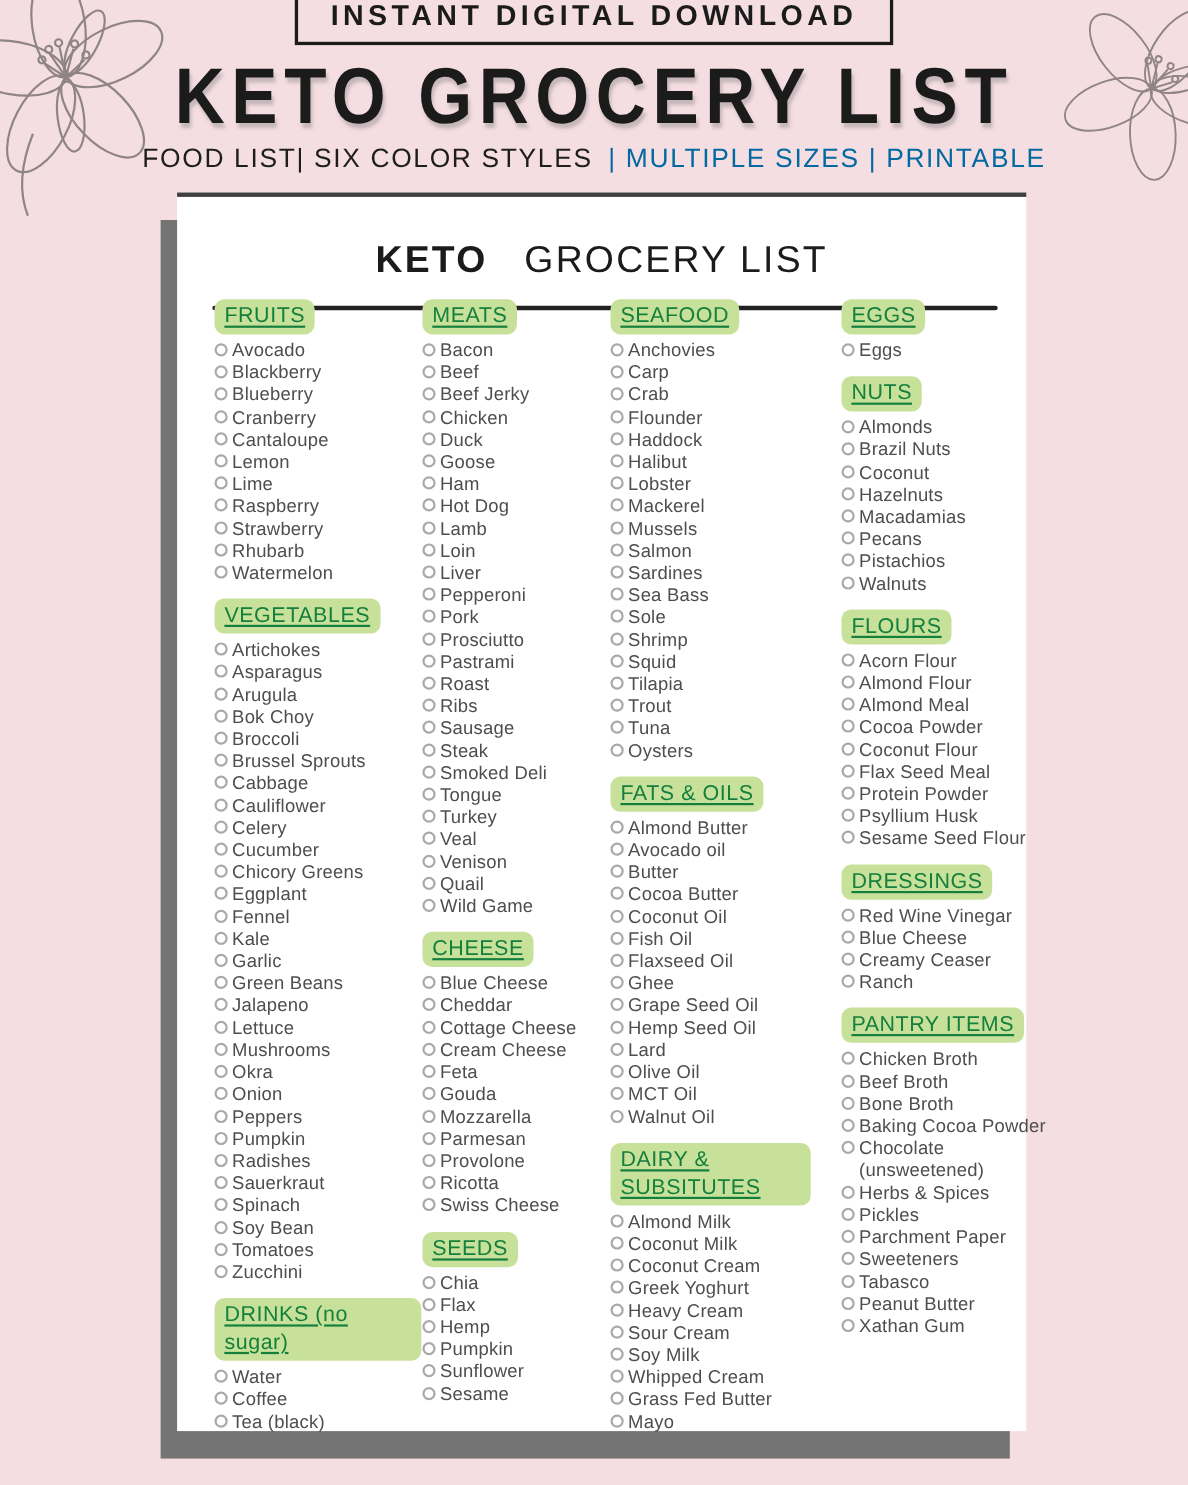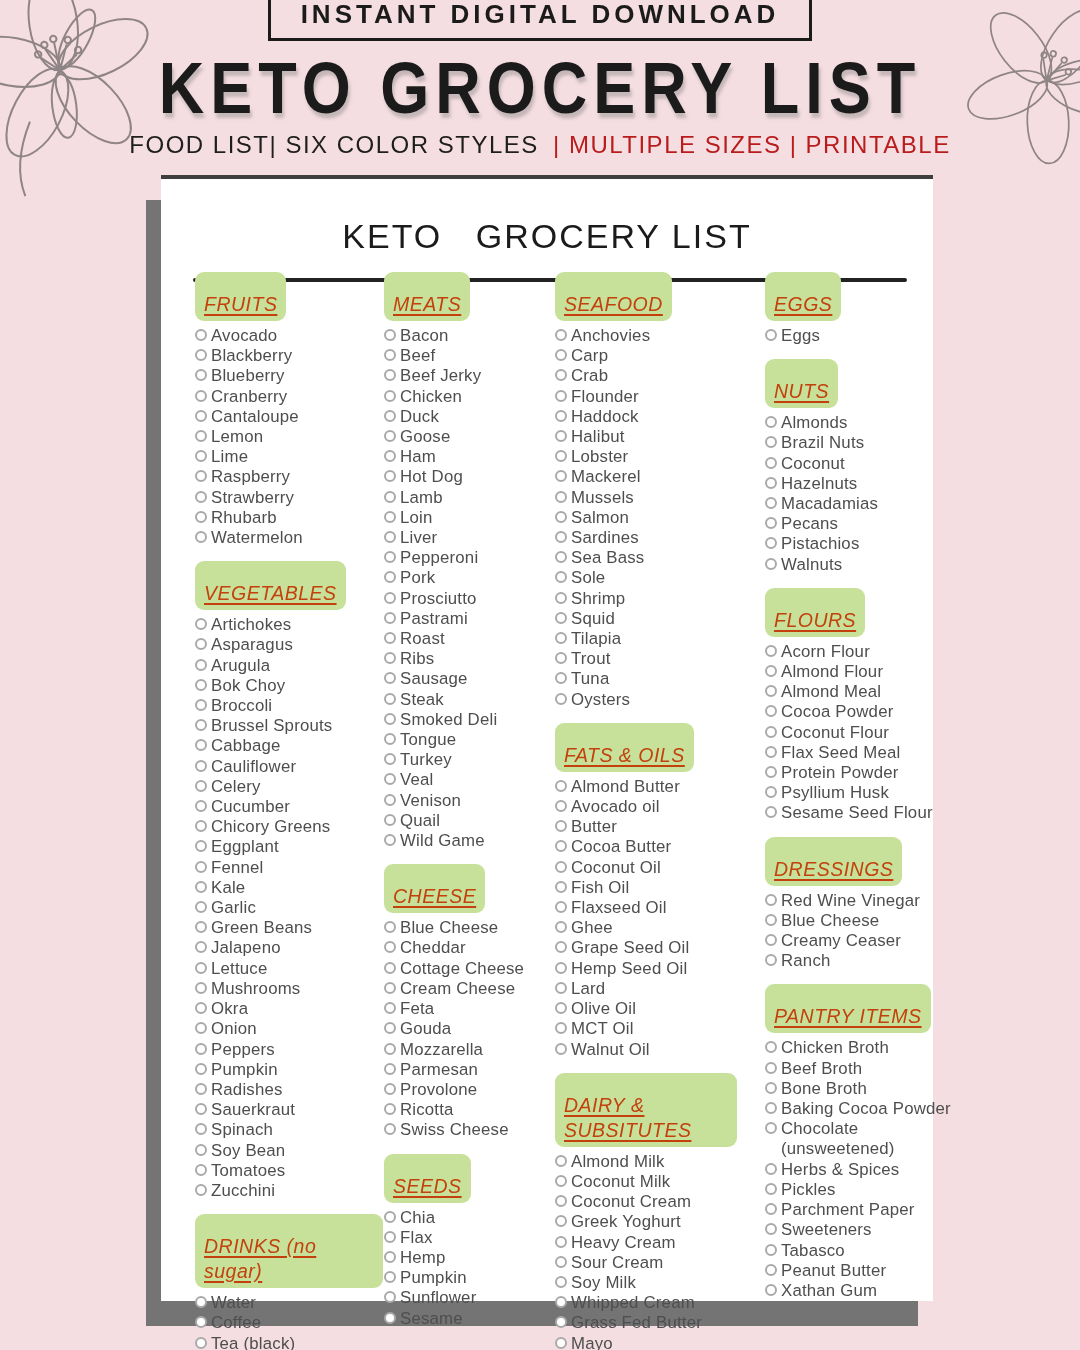--- a/index.html
+++ b/index.html
@@ -16,56 +16,55 @@
     font-size:26px;font-weight:700;letter-spacing:4px;color:var(--ink,#1b1b1b);
   }
   .poster-title{
     margin-top:6px;font-size:63px;font-weight:800;letter-spacing:6px;
     color:var(--ink,#1b1b1b);transform:scaleY(1.14);transform-origin:top center;
     text-shadow:2px 4px 3px rgba(110,110,110,.35);
     white-space:nowrap;
   }
   .poster-subtitle{margin-top:12px;font-size:24px;letter-spacing:1.5px;color:#1e1e1e;}
   .poster-subtitle .bold{font-weight:400;}
-  .poster-subtitle .light{font-weight:400;color:#b91c1c;margin-left:6px;}
+  .poster-subtitle .light{font-weight:400;color:#0369a1;margin-left:6px;}
   
   .flower{position:absolute;z-index:1;}
   .flower svg{display:block;}
   .flower-tl{left:-38px;top:-30px;transform:rotate(-12deg);}
   .flower-tr{right:-52px;top:-6px;transform:rotate(14deg);}
   
   .paper{
     position:absolute;left:161px;top:175px;width:772px;height:1126px;
     background:#ffffff;border-top:4px solid #3f3f3f;box-sizing:border-box;
     box-shadow:-15px 25px 0 0 var(--shadow,#747474);
     z-index:3;
   }
   .paper-title{
     margin-top:38px;text-align:center;font-size:34px;letter-spacing:2px;
     color:var(--ink,#1b1b1b);white-space:nowrap;
   }
-  .paper-title .bold{font-weight:400;}
+  .paper-title .bold{font-weight:700;}
   .paper-title .reg{font-weight:400;margin-left:22px;}
   .title-rule{
     position:absolute;left:32px;top:99px;width:714px;height:4px;
     background:#222;border-radius:2px;
   }
   
   .col{position:absolute;top:93px;}
   .col-1{left:34px;width:188px;}
   .col-2{left:223px;width:170px;}
   .col-3{left:394px;width:182px;}
   .col-4{left:604px;width:192px;}
   .section-pill{
     display:inline-block;background:var(--highlight,#c8e19a);
-    border-radius:9px;padding:20px 9px 4px;margin:13px 0 5px;
-    font-size:19.5px;letter-spacing:.5px;color:#c2410c;
+    border-radius:9px;padding:3px 9px 4px;margin:13px 0 5px;
+    font-size:19.5px;letter-spacing:.5px;color:#15803d;
     text-decoration:underline;text-decoration-thickness:2px;text-underline-offset:3px;
     line-height:25px;
-    font-style:italic;
   }
   .col > .section-pill:first-child{margin-top:0;}
   .item-row{display:flex;align-items:flex-start;min-height:20.2px;line-height:20.2px;}
   .checkbox{
     flex:0 0 auto;width:12px;height:12px;border:2px solid #a9a9a9;
     border-radius:50%;margin:3px 4px 0 0;box-sizing:border-box;background:#fff;
   }
   .item-label{font-size:16.8px;color:var(--item,#4e4e4e);letter-spacing:.2px;}
 </style>
 </head>

